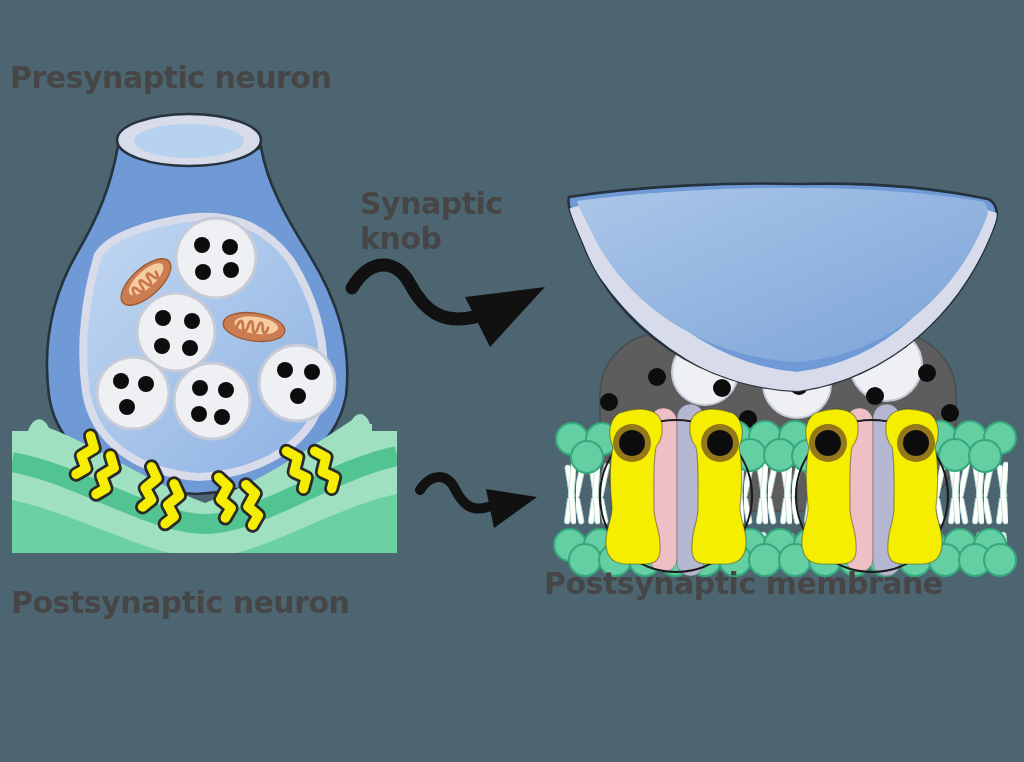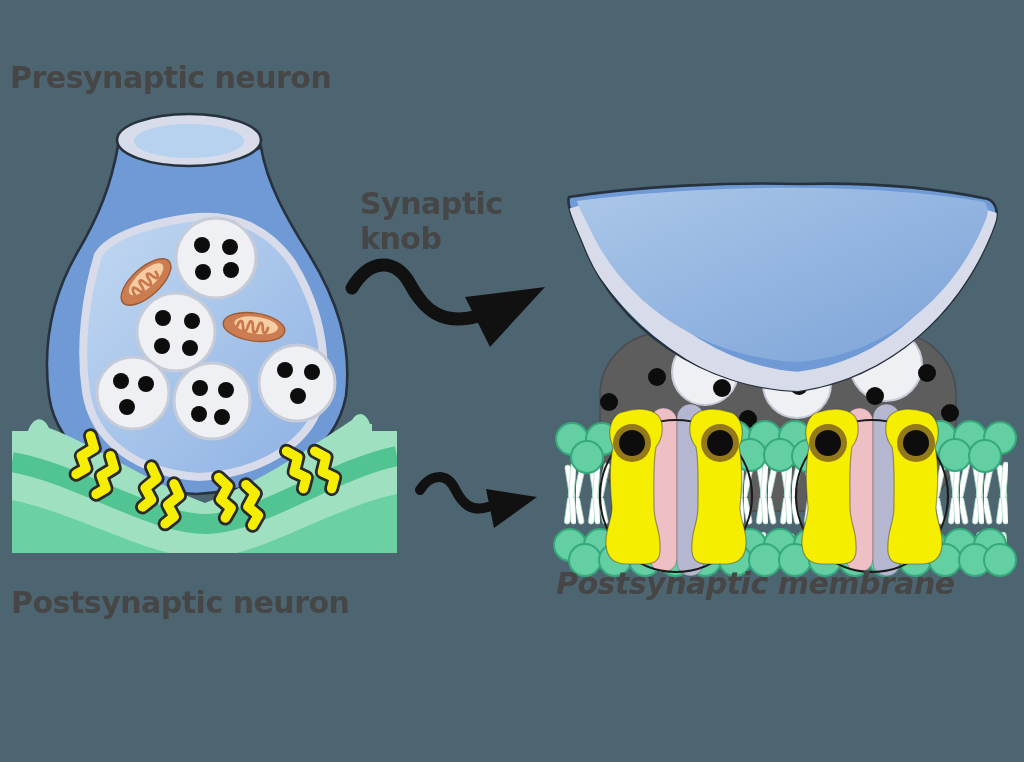--- a/index.html
+++ b/index.html
@@ -284,13 +284,13 @@
         <use href="#yProt" transform="translate(827,457)"></use>
         <use href="#yProt" transform="translate(917,457) scale(-1,1)"></use>
       </g>
     </g>
   </g>
 </svg>
 
 <div class="lbl" style="left:10px;top:60px;">Presynaptic neuron</div>
 <div class="lbl wrap" style="left:360px;top:186px;width:210px;">Synaptic knob</div>
 <div class="lbl" style="left:4px;top:585px;margin-left:7px;">Postsynaptic neuron</div>
-<div class="lbl" style="left:556px;top:566px;font-style:italic;">Postsynaptic membrane</div>
+<div class="lbl" style="left:544px;top:566px;">Postsynaptic membrane</div>
 
 </body></html>

